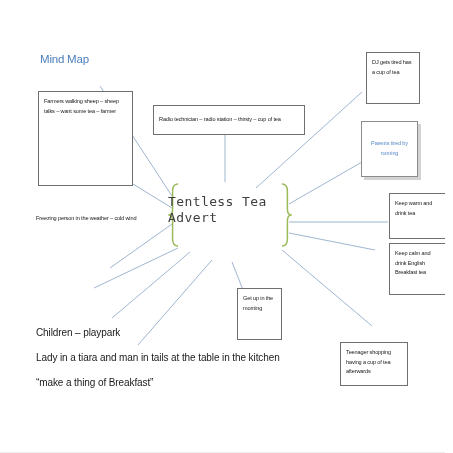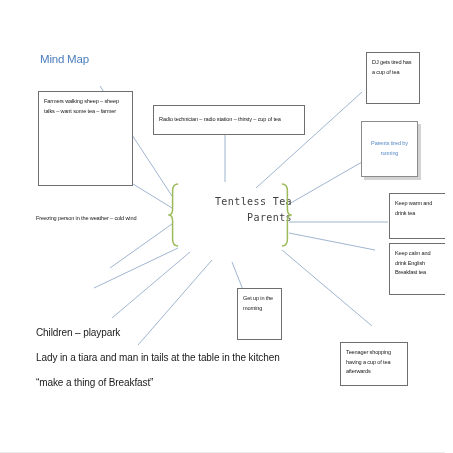--- a/index.html
+++ b/index.html
@@ -48,23 +48,23 @@
     position: absolute;
     left: 168px;
     top: 182px;
     width: 124px;
     height: 66px;
   }
   .center-text {
     position: absolute;
     left: 0; top: 12px;
     width: 124px;
-    text-align: right;
+    text-align: left;
     font-family: "DejaVu Sans Mono", "Liberation Mono", monospace;
-    font-size: 10px;
+    font-size: 13px;
     line-height: 16px;
     color: #3f3f3f;
     letter-spacing: 0.4px;
   }
   .brace {
     position: absolute;
     top: 0;
     width: 12px;
     height: 66px;
   }
@@ -141,21 +141,21 @@
   </svg>
 
   <div class="title">Mind Map</div>
 
   <div class="center-node">
     <svg class="brace left" viewBox="0 0 12 66" xmlns="http://www.w3.org/2000/svg">
       <path d="M9.5 2 C5.5 2.4 4.6 4.8 4.6 9 L4.6 27 C4.6 30.8 3.6 32.4 1.4 33 C3.6 33.6 4.6 35.2 4.6 39 L4.6 57 C4.6 61.2 5.5 63.6 9.5 64" stroke="#9BBB59" stroke-width="1.5" fill="none" stroke-linecap="round"></path>
     </svg>
     <div class="center-text">
       <div>Tentless Tea</div>
-      <div>Parents</div>
+      <div>Advert</div>
     </div>
     <svg class="brace right" viewBox="0 0 12 66" xmlns="http://www.w3.org/2000/svg">
       <path d="M2.5 2 C6.5 2.4 7.4 4.8 7.4 9 L7.4 27 C7.4 30.8 8.4 32.4 10.6 33 C8.4 33.6 7.4 35.2 7.4 39 L7.4 57 C7.4 61.2 6.5 63.6 2.5 64" stroke="#9BBB59" stroke-width="1.5" fill="none" stroke-linecap="round"></path>
     </svg>
   </div>
 
   <div class="box" style="left:38px; top:91px; width:95px; height:95px;">
     <span>Farmers walking sheep – sheep talks – want some tea – farmer</span>
   </div>
 

